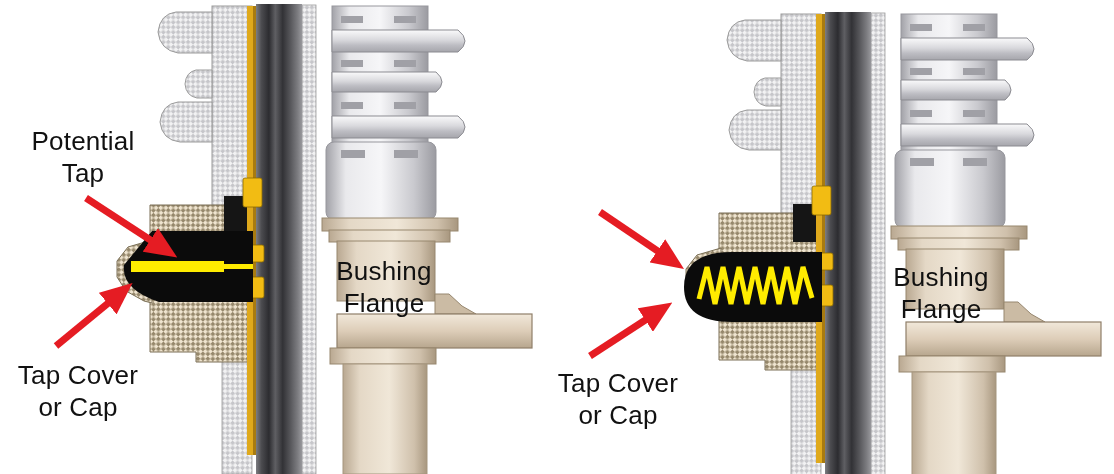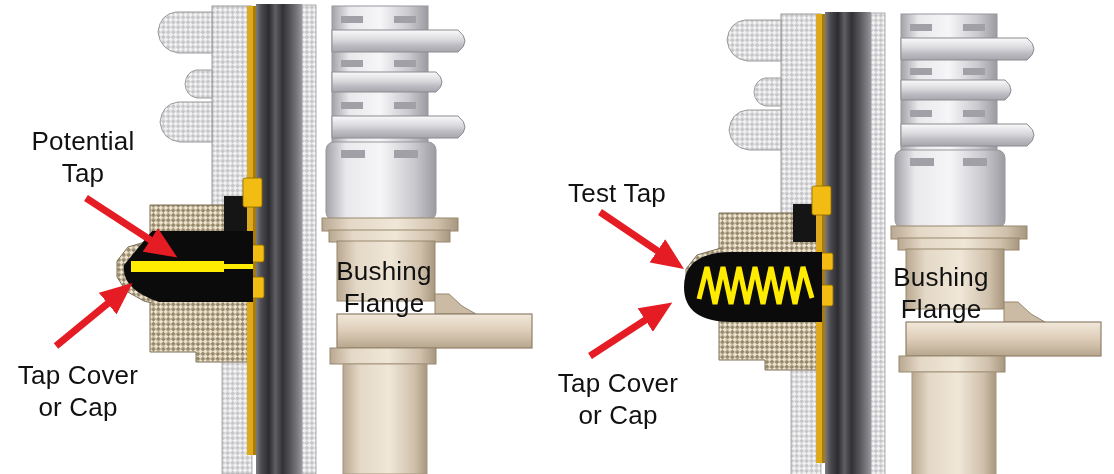--- a/index.html
+++ b/index.html
@@ -146,19 +146,18 @@
       <line x1="590" y1="356" x2="650" y2="317" marker-end="url(#arrowHead)"></line>
     </g>
   </svg>
 
   <div class="label" style="left:8px;   top:126px; width:150px;">Potential
 Tap</div>
   <div class="label" style="left:2px;   top:360px; width:152px;">Tap Cover
 or Cap</div>
   <div class="label" style="left:325px; top:256px; width:118px;">Bushing
 Flange</div>
-  <div class="label" style="left:552px; top:178px; width:130px;">Test Tap</div>
   <div class="label" style="left:542px; top:368px; width:152px;">Tap Cover
 or Cap</div>
   <div class="label" style="left:882px; top:262px; width:118px;">Bushing
 Flange</div>
 
 </div>
 
 </body></html>

